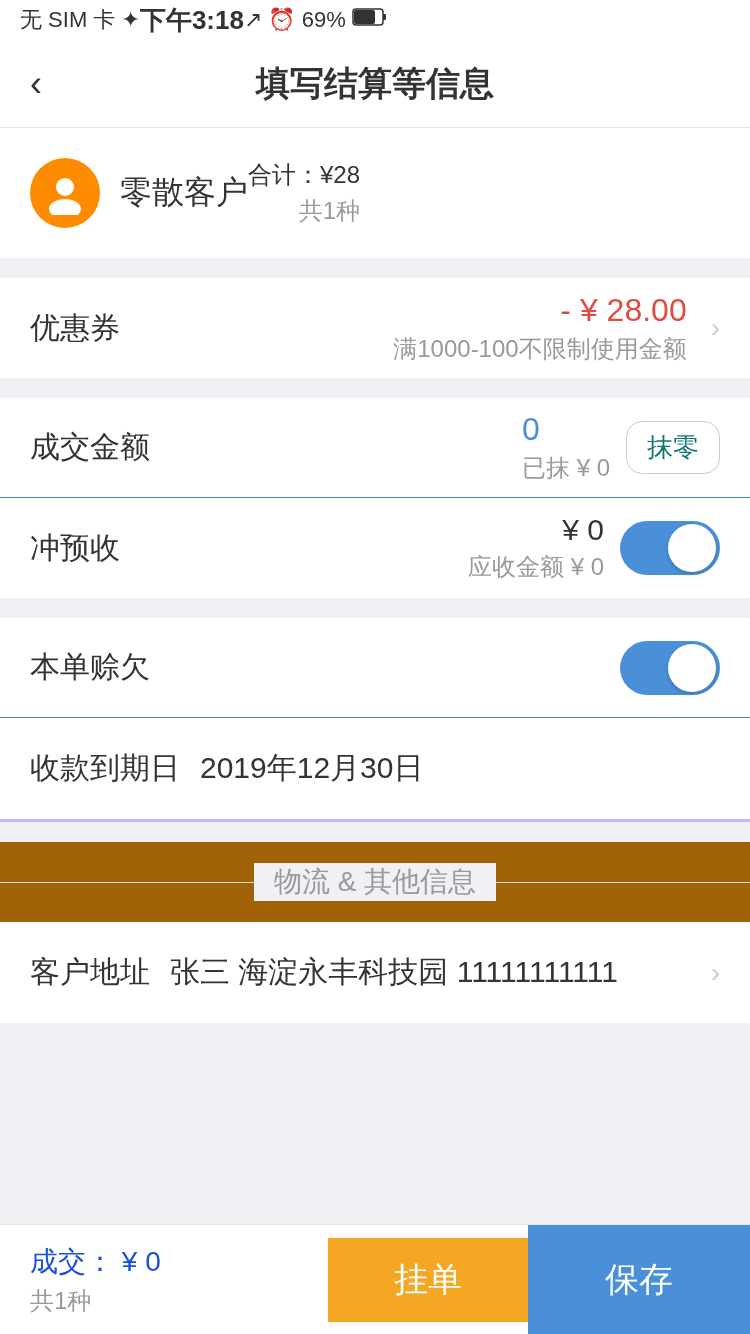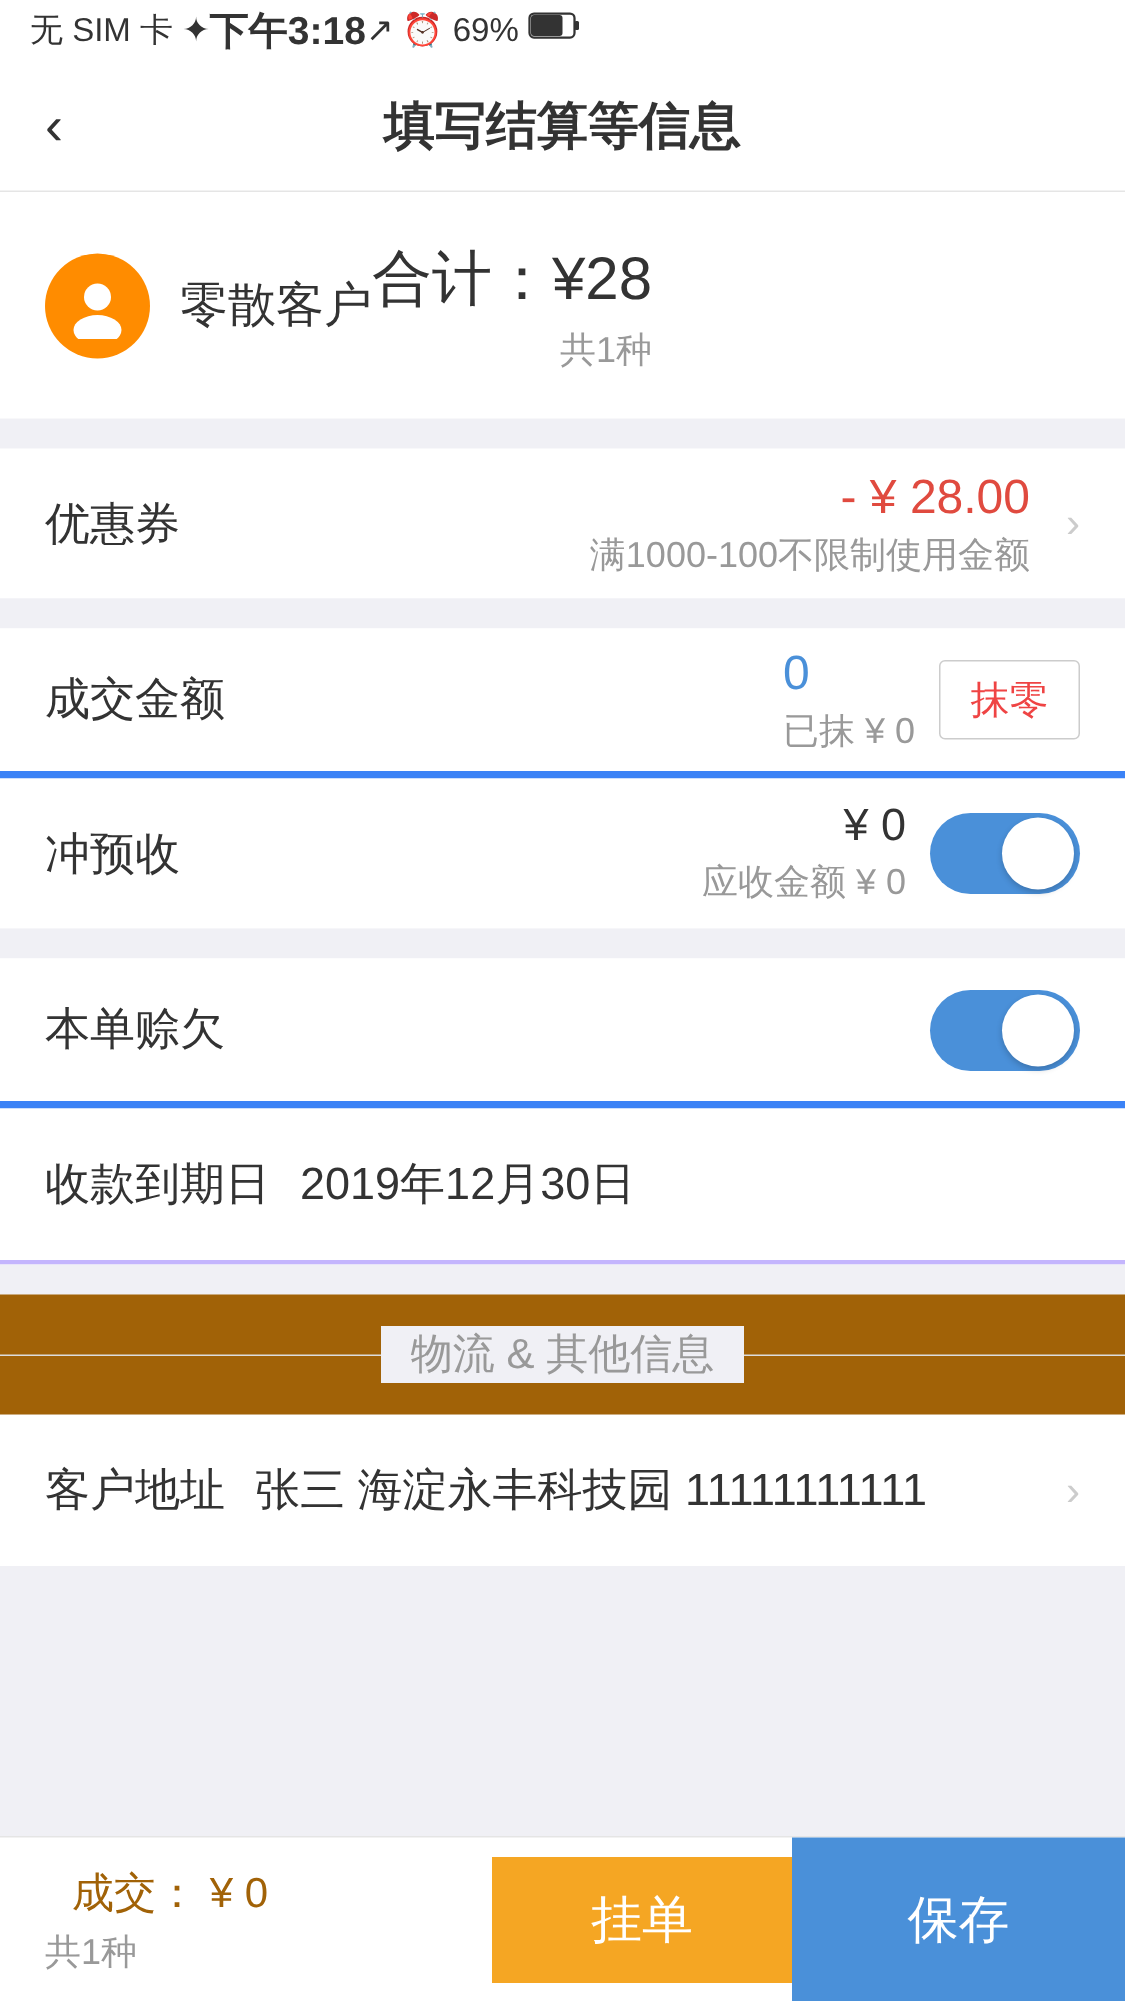--- a/index.html
+++ b/index.html
@@ -89,39 +89,39 @@
     .customer-avatar svg { width: 44px; height: 44px; fill: #fff; }
     .customer-name {
       font-size: 32px;
       font-weight: 500;
       color: #333;
     }
     .customer-right {
       text-align: right;
     }
     .total-price {
-      font-size: 40px;
+      font-size: 24px;
       color: #333;
       font-weight: 500;
     }
     .total-count {
       font-size: 24px;
       color: #999;
       margin-top: 4px;
     }
 
     
     .row-item {
       background: #fff;
       padding: 0 30px;
       display: flex;
       align-items: center;
       justify-content: space-between;
       min-height: 100px;
-      border-bottom: 5px solid #3b82f6;
+      border-bottom: 1px solid #3b82f6;
     }
     .row-item:last-child { border-bottom: none; }
     .row-label {
       font-size: 30px;
       color: #333;
       font-weight: 400;
     }
     .row-right {
       display: flex;
       align-items: center;
@@ -149,24 +149,24 @@
     }
     .chevron {
       color: #ccc;
       font-size: 28px;
       margin-left: 8px;
     }
 
     
     .rounding-btn {
       border: 1px solid #ccc;
-      border-radius: 4px;
+      border-radius: 16px;
       padding: 8px 20px;
       font-size: 26px;
-      color: #ef4444;
+      color: #0f766e;
       background: #fff;
       cursor: pointer;
       white-space: nowrap;
     }
 
     
     .toggle-wrapper {
       width: 100px;
       height: 54px;
       background: #4a90d9;
@@ -277,22 +277,21 @@
       display: flex;
       align-items: center;
       border-top: 1px solid #e5e5e5;
     }
     .bottom-summary {
       flex: 1;
       padding: 0 30px;
     }
     .bottom-summary-main {
       font-size: 28px;
-      color: #a16207;
-      margin-left: 18px;
+      color: #1d4ed8;
     }
     .bottom-summary-sub {
       font-size: 24px;
       color: #999;
       margin-top: 4px;
     }
     .btn-pending {
       width: 200px;
       height: 84px;
       background: #f5a623;

